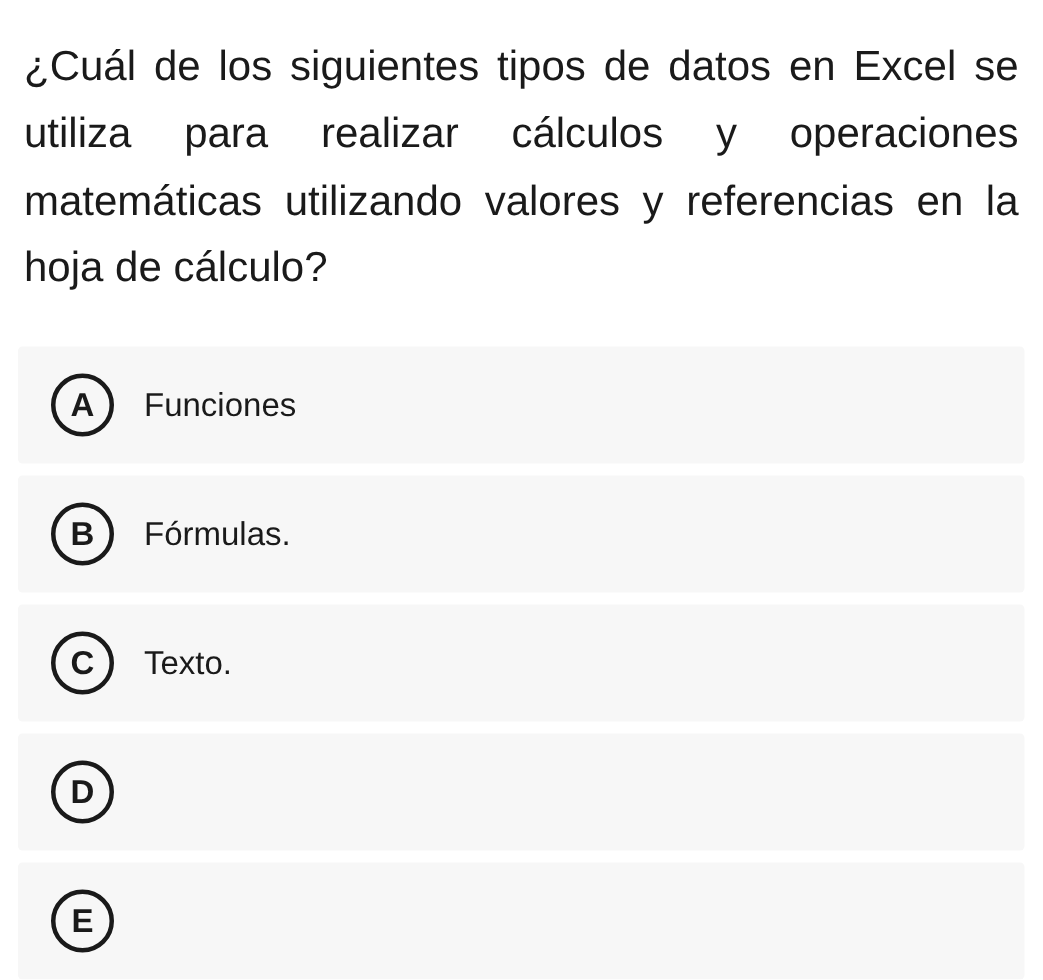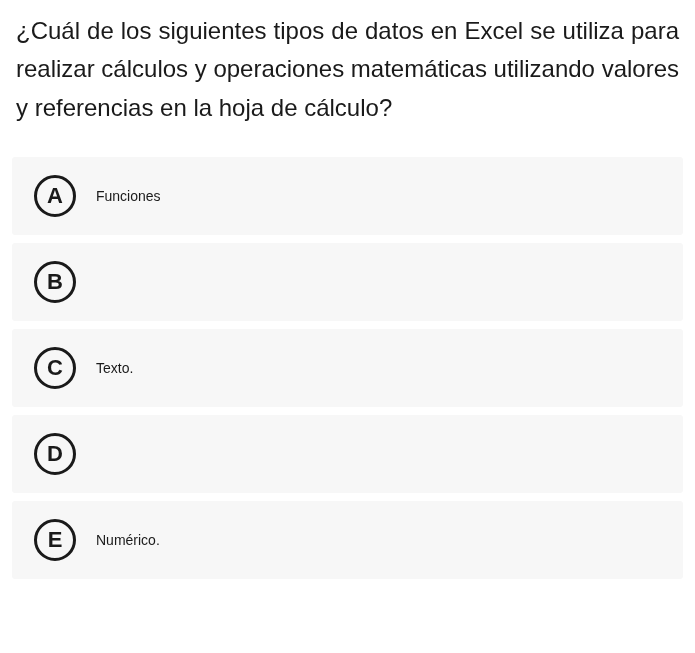--- a/index.html
+++ b/index.html
@@ -8,27 +8,28 @@
       padding: 0;
     }
     body {
       font-family: 'Segoe UI', Tahoma, Geneva, Verdana, sans-serif;
       background: #ffffff;
       width: 695px;
       height: 653px;
       padding: 12px;
     }
     .question-text {
-      font-size: 24px;
+      font-size: 28px;
       line-height: 1.6;
       color: #1a1a1a;
       text-align: justify;
       text-justify: inter-word;
       margin-bottom: 30px;
       padding: 0 4px;
+      margin-top: 10px;
     }
     .options-list {
       display: flex;
       flex-direction: column;
       gap: 8px;
     }
     .option-item {
       display: flex;
       align-items: center;
       background: #f7f7f7;
@@ -44,41 +45,41 @@
       display: flex;
       align-items: center;
       justify-content: center;
       font-size: 22px;
       font-weight: 700;
       color: #1a1a1a;
       flex-shrink: 0;
       margin-right: 20px;
     }
     .option-text {
-      font-size: 14px;
+      font-size: 22px;
       color: #1a1a1a;
     }
   </style>
 </head>
 <body>
 
 <div class="question-text">¿Cuál de los siguientes tipos de datos en Excel se utiliza para realizar cálculos y operaciones matemáticas utilizando valores y referencias en la hoja de cálculo?</div>
 
 <div class="options-list">
   <div class="option-item">
     <div class="option-letter">A</div>
     <div class="option-text">Funciones</div>
   </div>
   <div class="option-item">
     <div class="option-letter">B</div>
+    <div class="option-text">Fórmulas.</div>
   </div>
   <div class="option-item">
     <div class="option-letter">C</div>
     <div class="option-text">Texto.</div>
   </div>
   <div class="option-item">
     <div class="option-letter">D</div>
   </div>
   <div class="option-item">
     <div class="option-letter">E</div>
-    <div class="option-text">Numérico.</div>
   </div>
 </div>
 
 </body></html>

